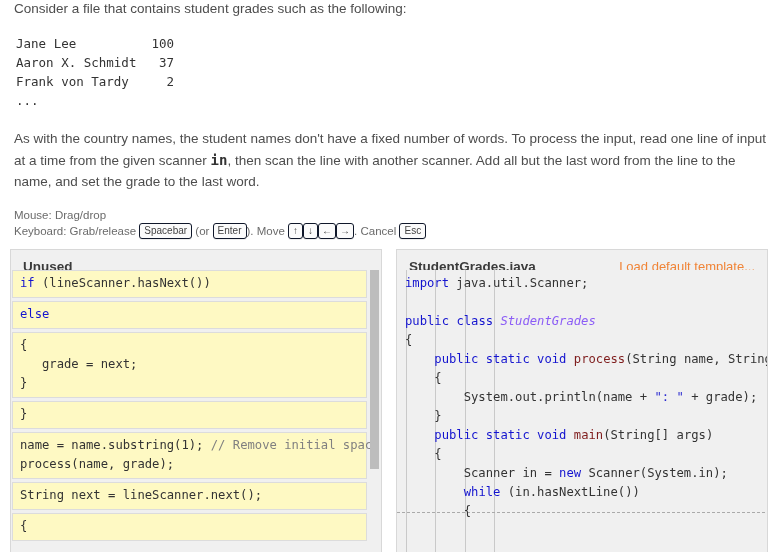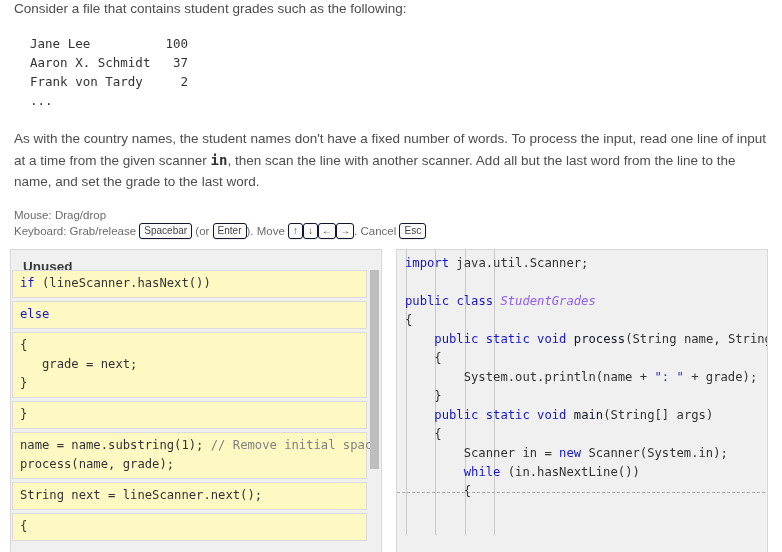--- a/index.html
+++ b/index.html
@@ -23,21 +23,21 @@
     font-size: 13.5px;
     line-height: 18px;
     color: #4d4d4d;
   }
 
   pre.sample {
     font-family: "DejaVu Sans Mono", "Liberation Mono", monospace;
     font-size: 12.5px;
     line-height: 19px;
     color: #333333;
-    margin: 16px 0 18px 16px;
+    margin: 16px 0 18px 2px;
     white-space: pre;
   }
 
   .para {
     font-size: 13.5px;
     line-height: 21.5px;
     color: #4d4d4d;
     margin: 0 0 14px 0;
     max-width: 760px;
   }
@@ -181,21 +181,21 @@
     position: absolute;
     left: 0px;
     right: 0px;
     border-top: 1px dashed #aaaaaa;
     height: 0;
   }
   .codeline { position: relative; z-index: 2; }
 
   
   .kw  { color: #1414cf; }
-  .fn  { color: #0f172a; margin-top: 36px; }
+  .fn  { color: #7f1d1d; margin-top: 36px; }
   .cls { color: #8b5cf6; font-style: italic; }
   .str { color: #2a2ad0; }
   .cm  { color: #808080; }
   .pl  { color: #333333; }
 </style>
 </head>
 <body>
 
 <div class="page">
 
@@ -236,18 +236,22 @@
         <div class="block"><div><span class="pl">}</span></div></div>
         <div class="block"><div><span class="pl">name = name.substring(1); </span><span class="cm">// Remove initial space</span></div><div><span class="pl">process(name, grade);</span></div></div>
         <div class="block"><div><span class="pl">String next = lineScanner.next();</span></div></div>
         <div class="block"><div><span class="pl">{</span></div><div></div></div>
         <div class="scrolltrack"></div>
         <div class="scrollthumb" id="scrollthumb" style="height: 199px;"></div>
       </div>
   </div>
 
   <div class="panel panel-right">
+    <div class="panel-head">
+      <span class="panel-title">StudentGrades.java</span>
+      <span class="load-link">Load default template...</span>
+    </div>
     <div class="codewrap">
       <div class="codeinner" id="code-inner"><div class="guide" style="left: 1px;"></div><div class="guide" style="left: 30.32px;"></div><div class="guide" style="left: 59.64px;"></div><div class="guide" style="left: 88.96px;"></div><div class="dropline" style="top: 242px; left: -8px; right: -8px;"></div><div class="codeline"><span class="kw">import</span><span class="pl"> java.util.Scanner;</span></div><div class="codeline"><span class="pl"></span>​</div><div class="codeline"><span class="kw">public</span><span class="pl"> </span><span class="kw">class</span><span class="pl"> </span><span class="cls">StudentGrades</span></div><div class="codeline"><span class="pl">{</span></div><div class="codeline"><span class="pl">    </span><span class="kw">public</span><span class="pl"> </span><span class="kw">static</span><span class="pl"> </span><span class="kw">void</span><span class="pl"> </span><span class="fn">process</span><span class="pl">(String name, String grade)</span></div><div class="codeline"><span class="pl">    {</span></div><div class="codeline"><span class="pl">        System.out.println(name + </span><span class="str">": "</span><span class="pl"> + grade);</span></div><div class="codeline"><span class="pl">    }</span></div><div class="codeline"><span class="pl">    </span><span class="kw">public</span><span class="pl"> </span><span class="kw">static</span><span class="pl"> </span><span class="kw">void</span><span class="pl"> </span><span class="fn">main</span><span class="pl">(String[] args)</span></div><div class="codeline"><span class="pl">    {</span></div><div class="codeline"><span class="pl">        Scanner in = </span><span class="kw">new</span><span class="pl"> Scanner(System.in);</span></div><div class="codeline"><span class="pl">        </span><span class="kw">while</span><span class="pl"> (in.hasNextLine())</span></div><div class="codeline"><span class="pl">        {</span></div><div class="codeline"><span class="pl"></span>​</div></div>
     </div>
   </div>
 
 </div>
 
 </body></html>

